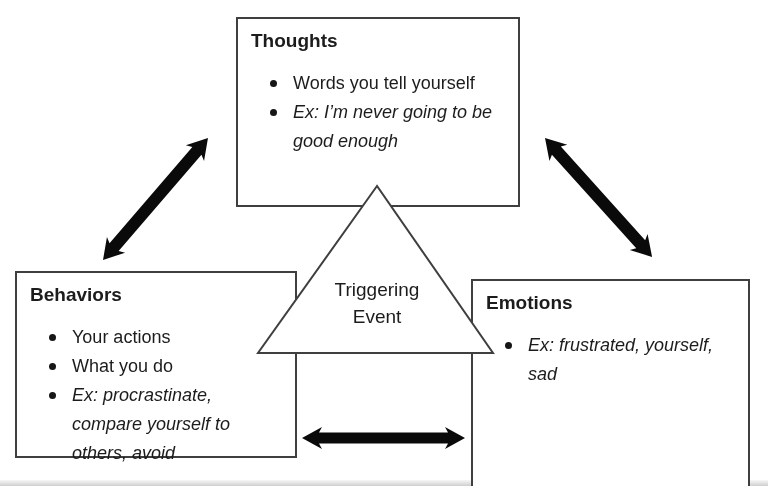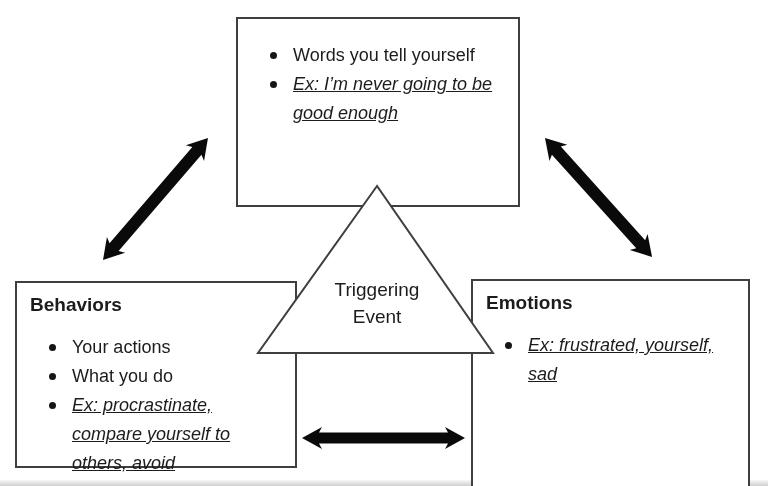--- a/index.html
+++ b/index.html
@@ -18,21 +18,21 @@
   }
   .box {
     position: absolute;
     background: #ffffff;
     border: 2px solid var(--border, #3f3f3f);
     box-sizing: border-box;
     padding: 8px 10px 6px 13px;
     z-index: 1;
   }
   .box-thoughts  { left: 236px; top: 17px;  width: 284px; height: 190px; }
-  .box-behaviors { left: 15px;  top: 281px; width: 282px; height: 187px; }
+  .box-behaviors { left: 15px;  top: 271px; width: 282px; height: 187px; }
   .box-emotions  { left: 471px; top: 279px; width: 279px; height: 239px; }
   .box-title {
     font-size: 19px;
     font-weight: 700;
     line-height: 28px;
     margin: 0;
   }
   .bullets {
     list-style: none;
     margin: 14px 0 0 17px;
@@ -50,21 +50,21 @@
     left: 2px;
     top: 11px;
     width: 7px;
     height: 7px;
     border-radius: 50%;
     background: #161616;
   }
   .box-thoughts  .bullets li { max-width: 212px; }
   .box-behaviors .bullets li { max-width: 200px; }
   .box-emotions  .bullets li { max-width: 205px; }
-  .bullets li.italic { font-style: italic; text-decoration: underline; }
+  .bullets li.italic { font-style: italic; }
 
   #overlay {
     position: absolute;
     left: 0;
     top: 0;
     width: 768px;
     height: 486px;
     z-index: 5;
     pointer-events: none;
   }
@@ -98,20 +98,21 @@
     background: linear-gradient(180deg, #f7f7f7, #cfcfcf);
     z-index: 0;
   }
 </style>
 </head>
 <body>
 
 <div id="stage" style="--bg: #ffffff; --border: #3f3f3f; --text: #1c1c1c; --arrow: #0a0a0a;">
 
   <div class="box box-thoughts">
+    <h2 class="box-title">Thoughts</h2>
     <ul class="bullets">
       <li>Words you tell yourself</li>
       <li class="italic">Ex: I’m never going to be good enough</li>
     </ul>
   </div>
 
   <div class="box box-behaviors">
     <h2 class="box-title">Behaviors</h2>
     <ul class="bullets">
       <li>Your actions</li>

